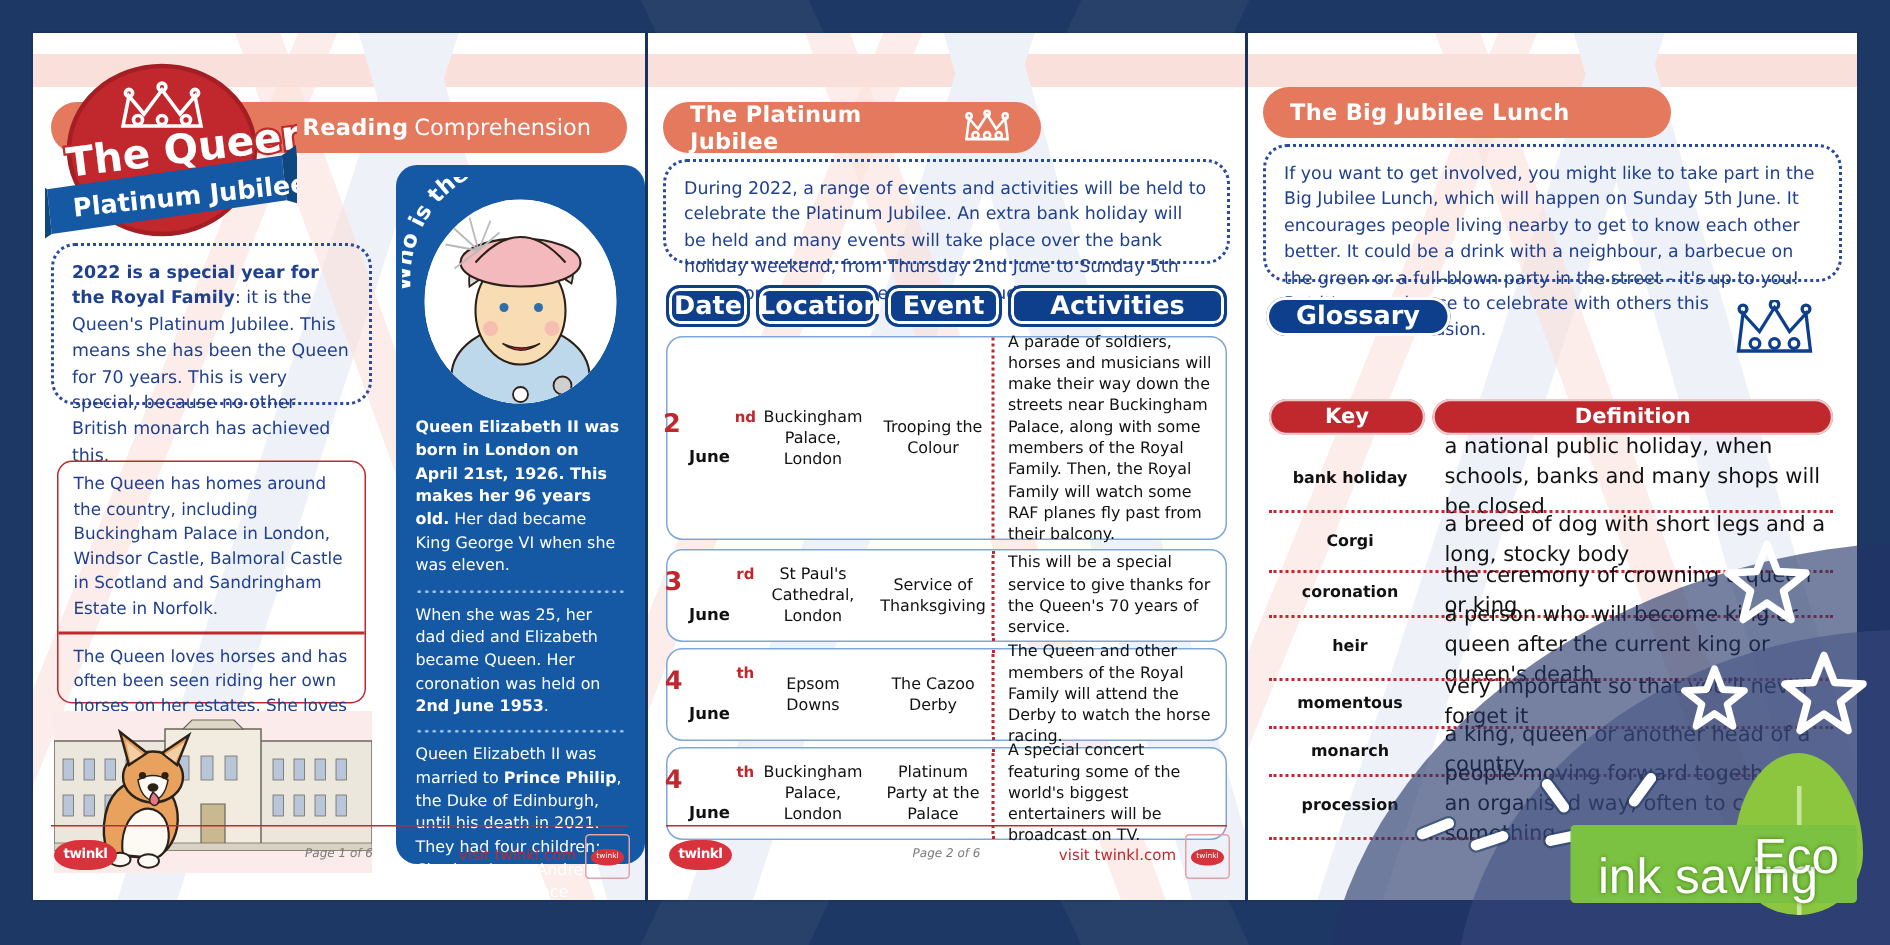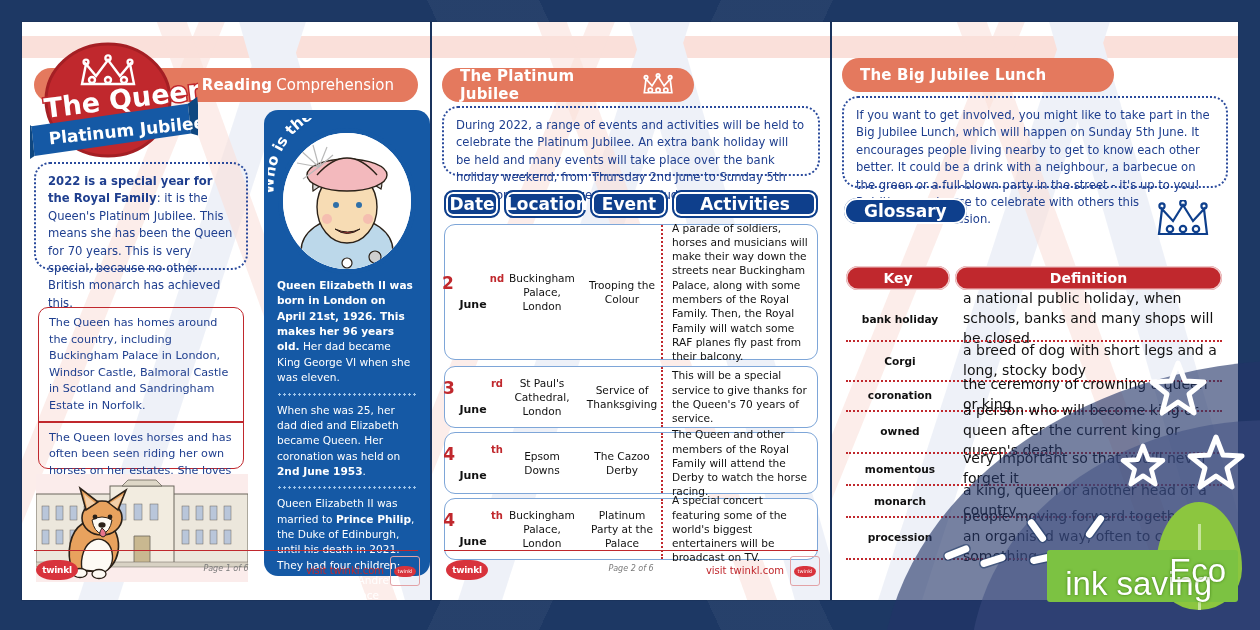--- a/index.html
+++ b/index.html
@@ -463,21 +463,21 @@
     </div>
     <div class="gl-sep" style="top:358px;"></div>
 
     <div class="gl-row" style="top:360px;height:26px;">
       <div class="gl-key">coronation</div>
       <div class="gl-def">the ceremony of crowning a queen or king</div>
     </div>
     <div class="gl-sep" style="top:388px;"></div>
 
     <div class="gl-row" style="top:392px;height:34px;">
-      <div class="gl-key">owned</div>
+      <div class="gl-key">heir</div>
       <div class="gl-def">a person who will become king or queen after the current king or queen's death</div>
     </div>
     <div class="gl-sep" style="top:430px;"></div>
 
     <div class="gl-row" style="top:434px;height:26px;">
       <div class="gl-key">momentous</div>
       <div class="gl-def">very important so that you'll never forget it</div>
     </div>
     <div class="gl-sep" style="top:462px;"></div>
 

